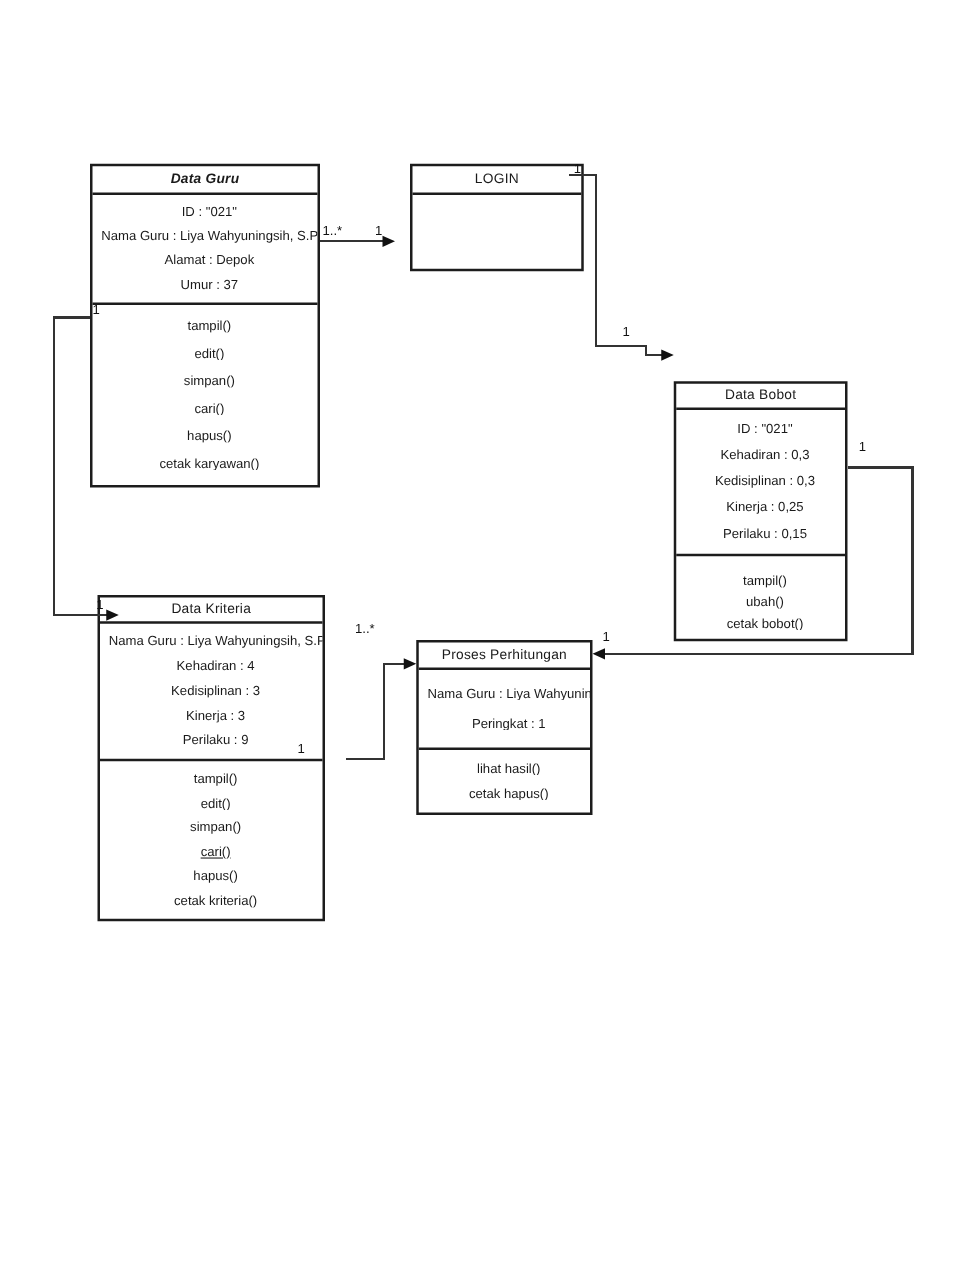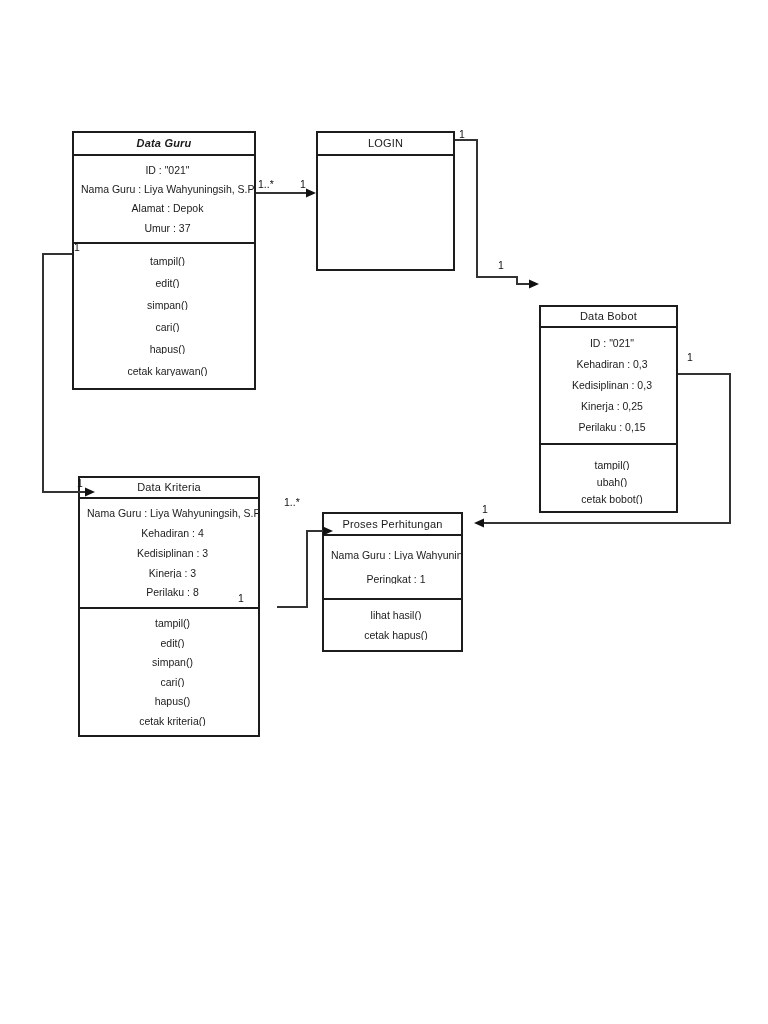--- a/index.html
+++ b/index.html
@@ -48,21 +48,21 @@
     <div class="compartment uml-methods">
       <div class="row">tampil()</div>
       <div class="row">edit()</div>
       <div class="row">simpan()</div>
       <div class="row">cari()</div>
       <div class="row">hapus()</div>
       <div class="row">cetak karyawan()</div>
     </div>
   </div>
 
-  <div class="uml-class" style="left:316px;top:131px;width:139px;height:140px;">
+  <div class="uml-class" style="left:328px;top:131px;width:139px;height:86px;">
     <div class="uml-title" style="height:21px;">LOGIN</div>
   </div>
 
   <div class="uml-class" style="left:539px;top:265px;width:139px;height:208px;margin-top:40px;">
     <div class="uml-title" style="height:19px;">Data Bobot</div>
     <div class="compartment uml-attrs" style="height:117px;">
       <div class="row">ID : "021"</div>
       <div class="row">Kehadiran : 0,3</div>
       <div class="row">Kedisiplinan : 0,3</div>
       <div class="row">Kinerja : 0,25</div>
@@ -75,33 +75,33 @@
     </div>
   </div>
 
   <div class="uml-class" style="left:78px;top:476px;width:182px;height:261px;">
     <div class="uml-title" style="height:19px;">Data Kriteria</div>
     <div class="compartment uml-attrs" style="height:110px;">
       <div class="row">Nama Guru : Liya Wahyuningsih, S.Pd</div>
       <div class="row">Kehadiran : 4</div>
       <div class="row">Kedisiplinan : 3</div>
       <div class="row">Kinerja : 3</div>
-      <div class="row">Perilaku : 8</div>
+      <div class="row">Perilaku : 9</div>
     </div>
     <div class="compartment uml-methods">
       <div class="row">tampil()</div>
       <div class="row">edit()</div>
       <div class="row">simpan()</div>
       <div class="row underlined">cari()</div>
       <div class="row">hapus()</div>
       <div class="row">cetak kriteria()</div>
     </div>
   </div>
 
-  <div class="uml-class" style="left:322px;top:512px;width:141px;height:140px;">
+  <div class="uml-class" style="left:333px;top:512px;width:141px;height:140px;">
     <div class="uml-title" style="height:20px;">Proses Perhitungan</div>
     <div class="compartment uml-attrs" style="height:64px;">
       <div class="row">Nama Guru : Liya Wahyunin</div>
       <div class="row">Peringkat : 1</div>
     </div>
     <div class="compartment uml-methods">
       <div class="row">lihat hasil()</div>
       <div class="row">cetak hapus()</div>
     </div>
   </div>

